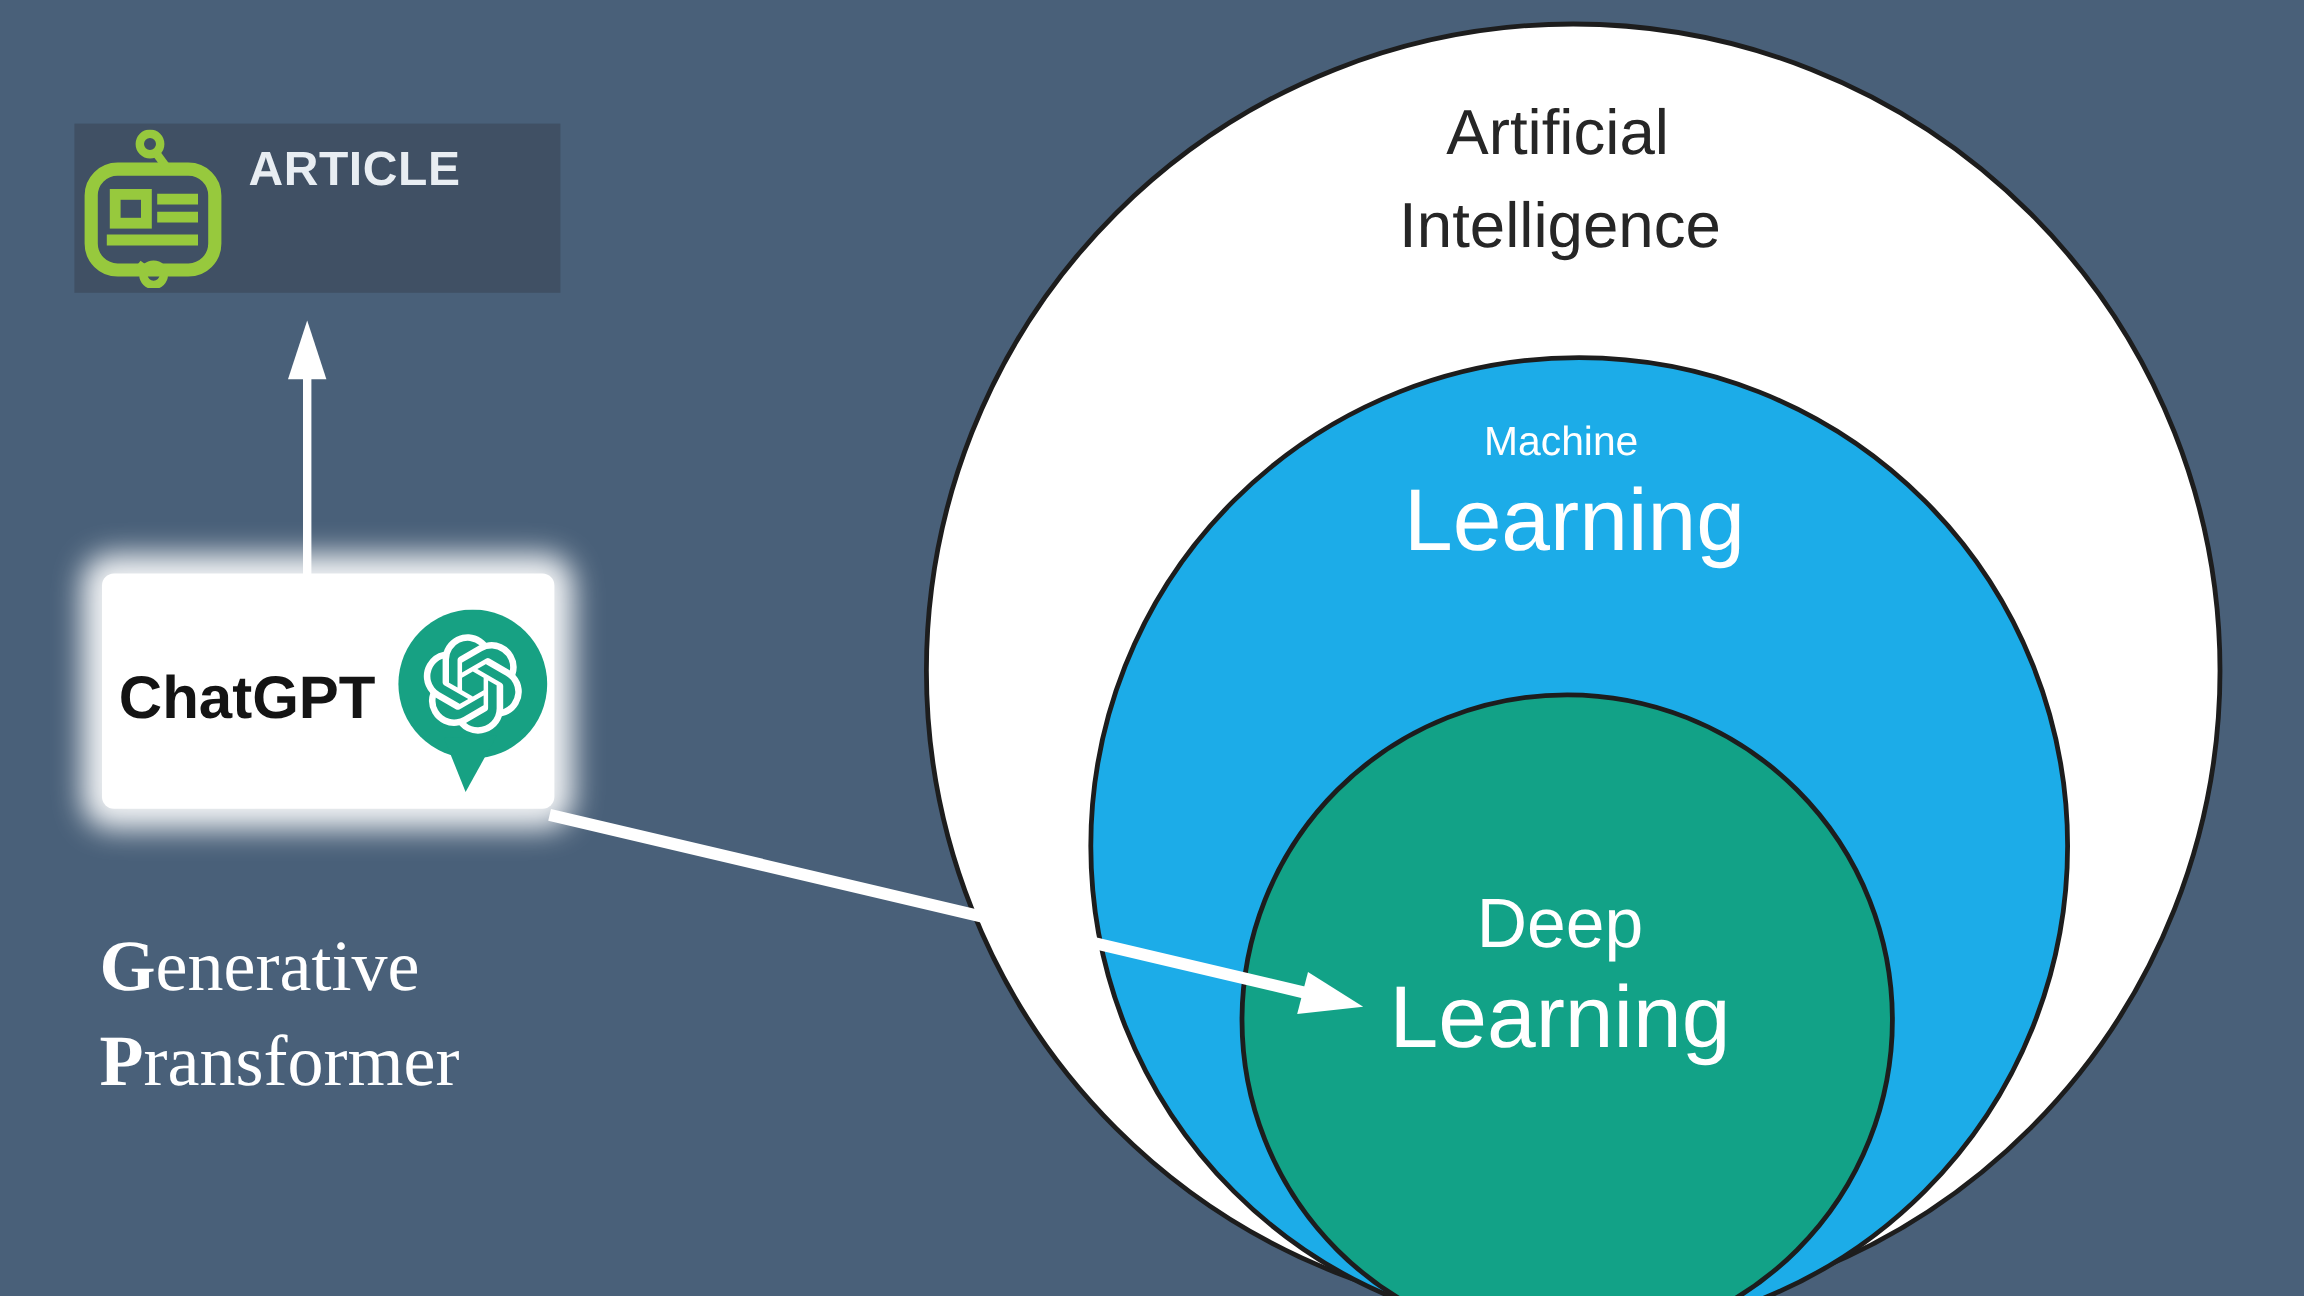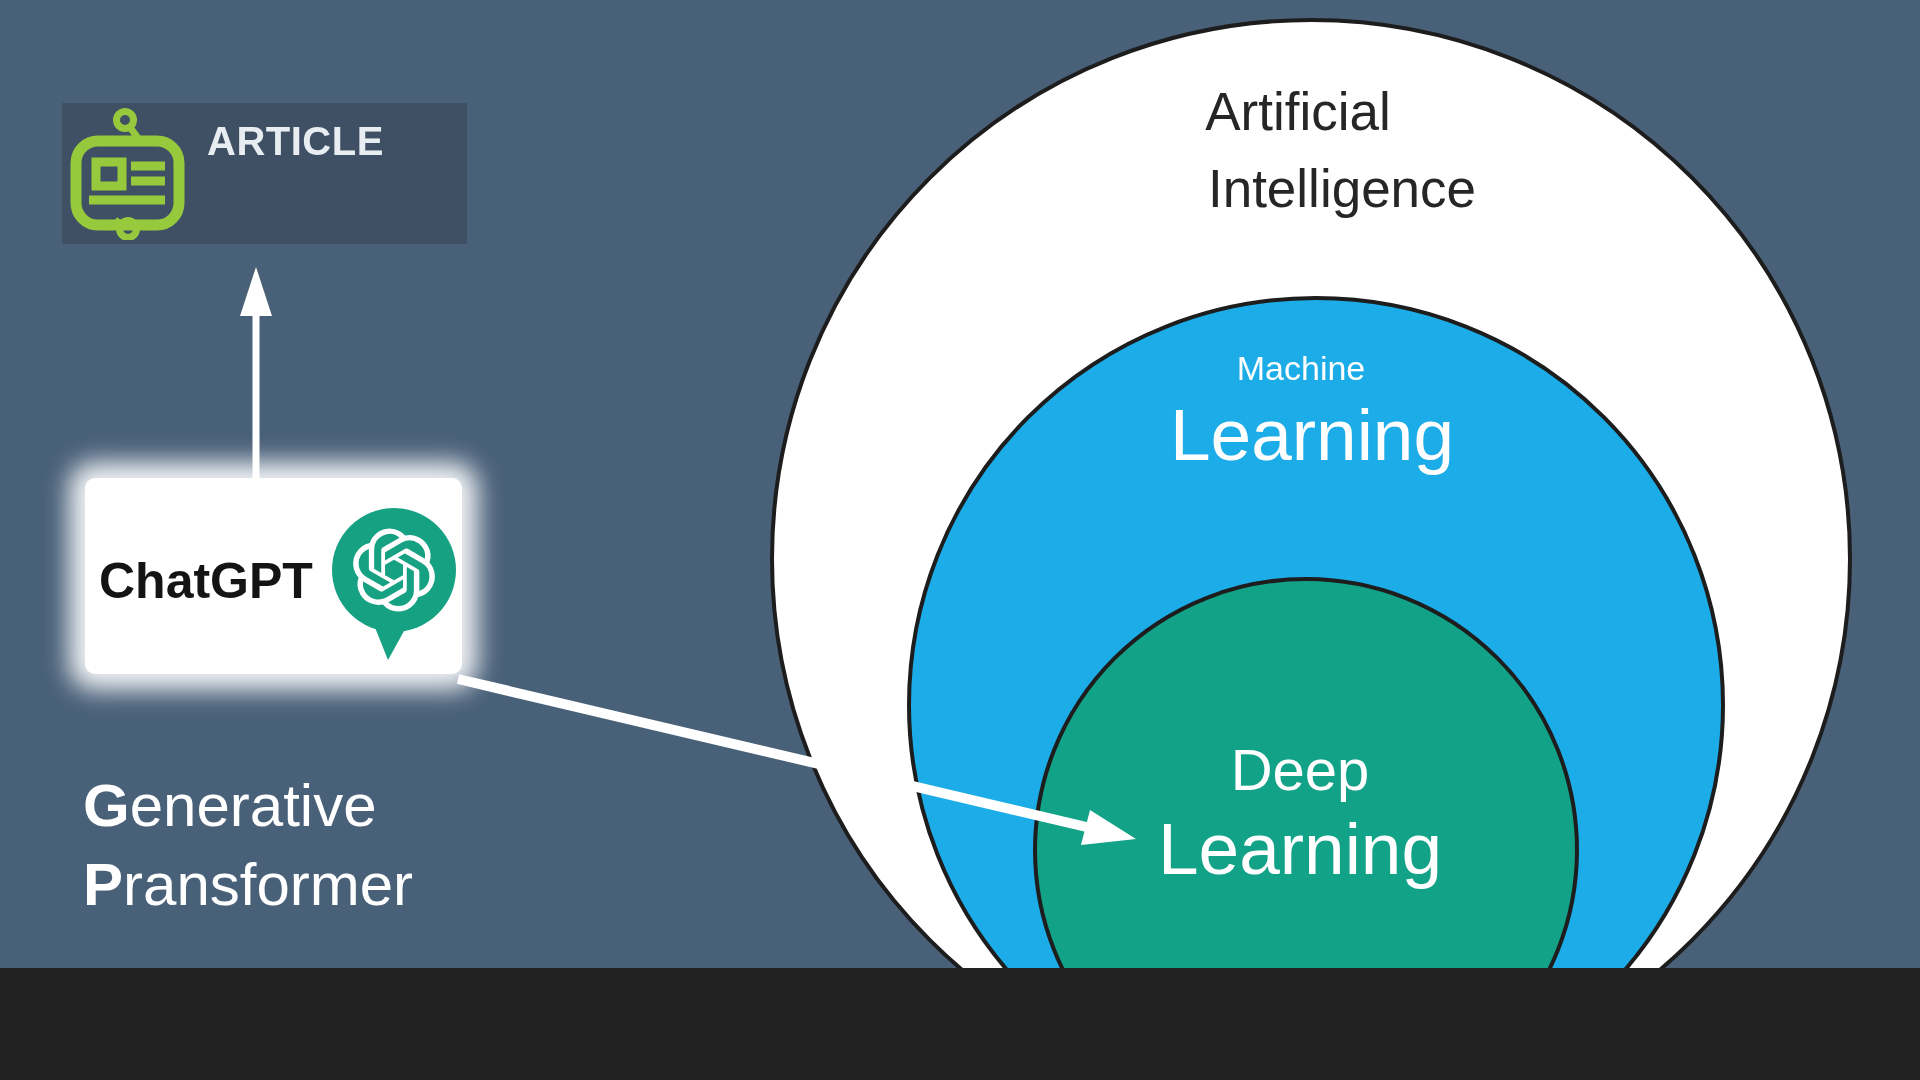--- a/index.html
+++ b/index.html
@@ -4,21 +4,21 @@
 <style>
   html, body {
     margin: 0;
     padding: 0;
     background: #222;
     font-family: "Liberation Sans", sans-serif;
   }
   .canvas {
     position: relative;
     width: 1920px;
-    height: 968px;
+    height: 1080px;
     overflow: hidden;
     background: var(--bg, #496079);
   }
 
   
   .circle {
     position: absolute;
     border-radius: 50%;
     border: 4px solid var(--circle_border, #1d1d1d);
     box-sizing: border-box;
@@ -29,21 +29,21 @@
 
   .vlabel {
     position: absolute;
     transform: translate(-50%, -50%);
     white-space: nowrap;
     line-height: 1;
   }
   .vlabel.dark  { color: var(--ai_text, #262626); }
   .vlabel.light { color: var(--light_text, #ffffff); }
   .ai-1 { left: 1298px; top: 111px; font-size: 53px; }
-  .ai-2 { left: 1300px; top: 188px; font-size: 53px; margin-left: 42px; }
+  .ai-2 { left: 1300px; top: 188px; font-size: 53px; }
   .ml-1 { left: 1301px; top: 368px; font-size: 34px; }
   .ml-2 { left: 1312px; top: 434px; font-size: 73px; }
   .dl-1 { left: 1300px; top: 770px; font-size: 58px; }
   .dl-2 { left: 1300px; top: 848px; font-size: 73px; }
 
   
   .af-logo {
     position: absolute;
     left: 62px; top: 103px;
     width: 405px; height: 141px;
@@ -81,20 +81,21 @@
   .openai-logo { position: absolute; left: 245px; top: 30px; }
   .openai-bubble { fill: var(--openai_green, #17A183); }
 
   
   .gpt {
     position: absolute;
     left: 83px; top: 766px;
     font-size: 60px;
     line-height: 79px;
     color: var(--light_text, #ffffff);
+    font-family: Liberation Serif, serif;
   }
   .gpt .b { font-weight: 700; }
 
   
   .arrows {
     position: absolute;
     left: 0; top: 0;
     pointer-events: none;
   }
   .arrow-stroke { stroke: var(--arrow, #ffffff); fill: none; }

